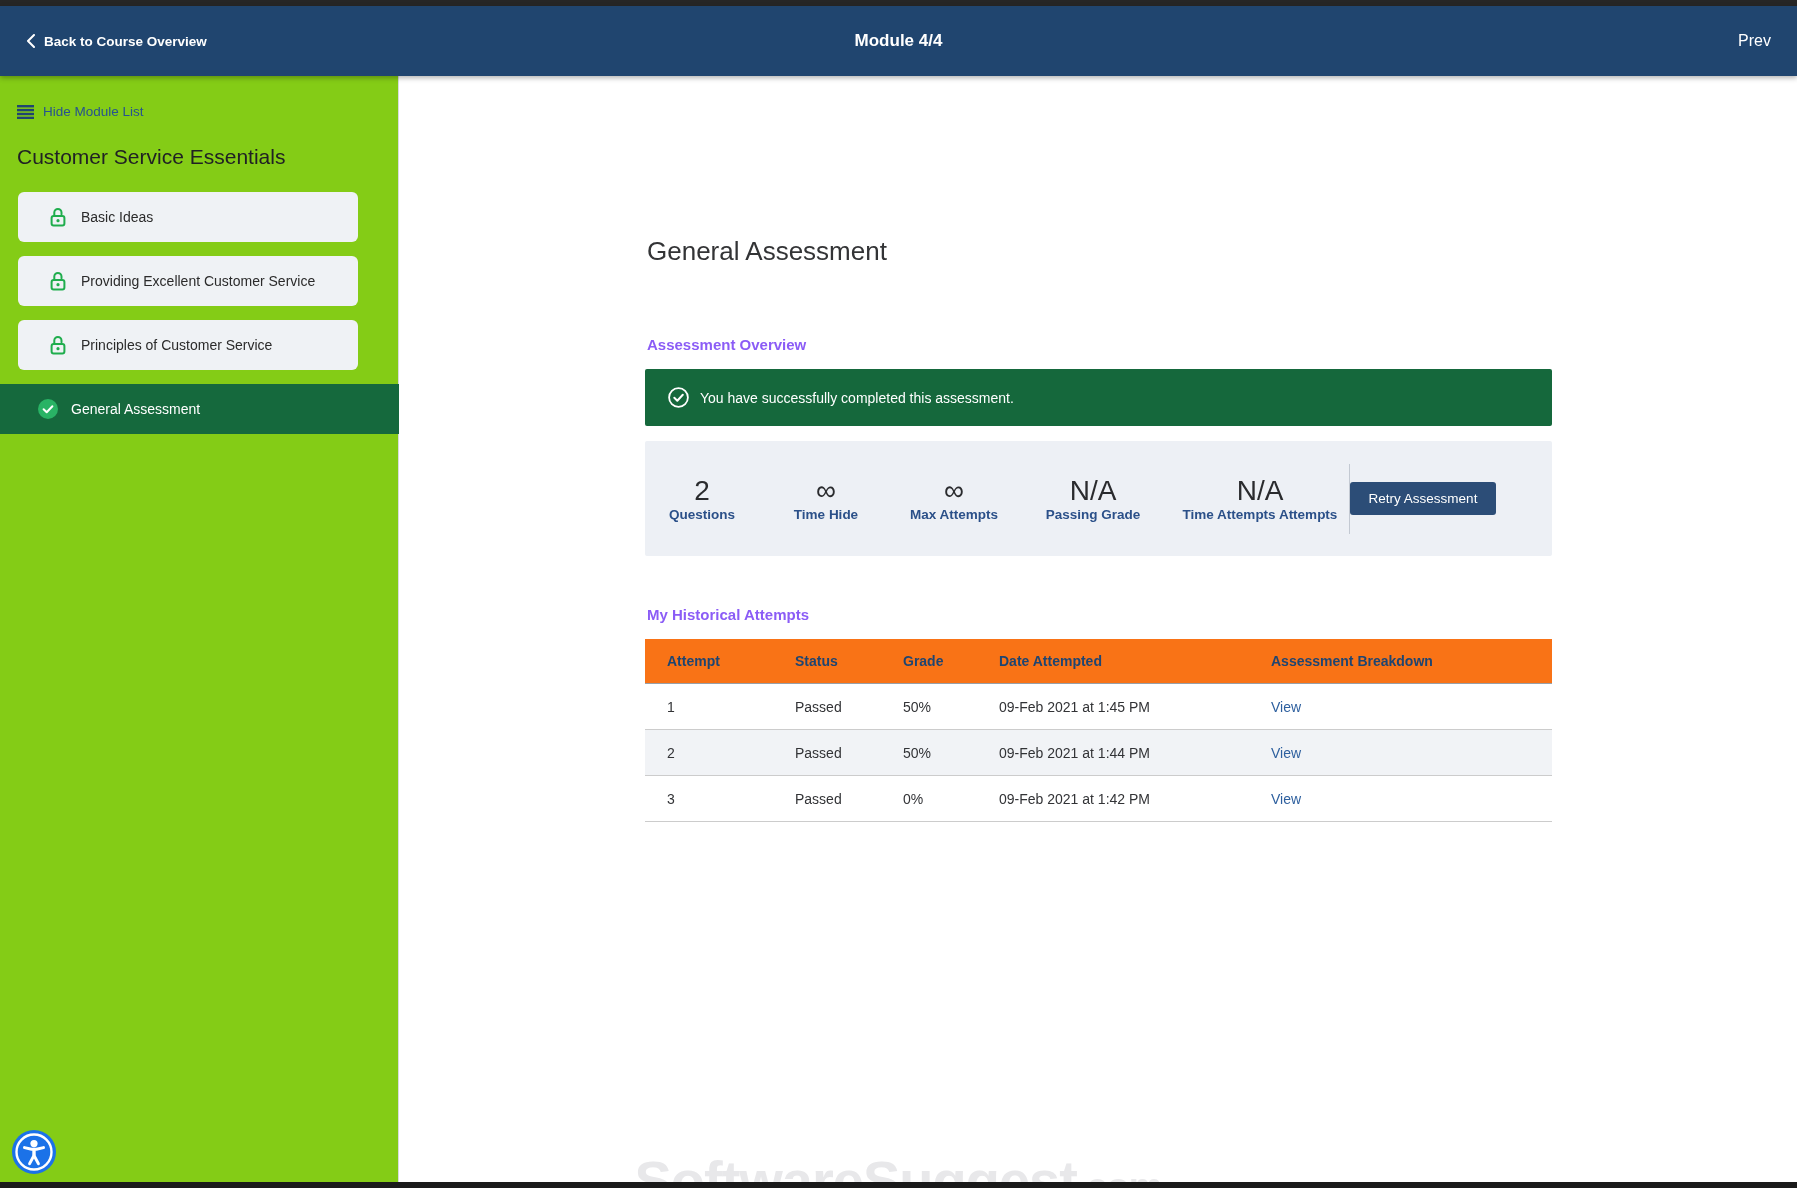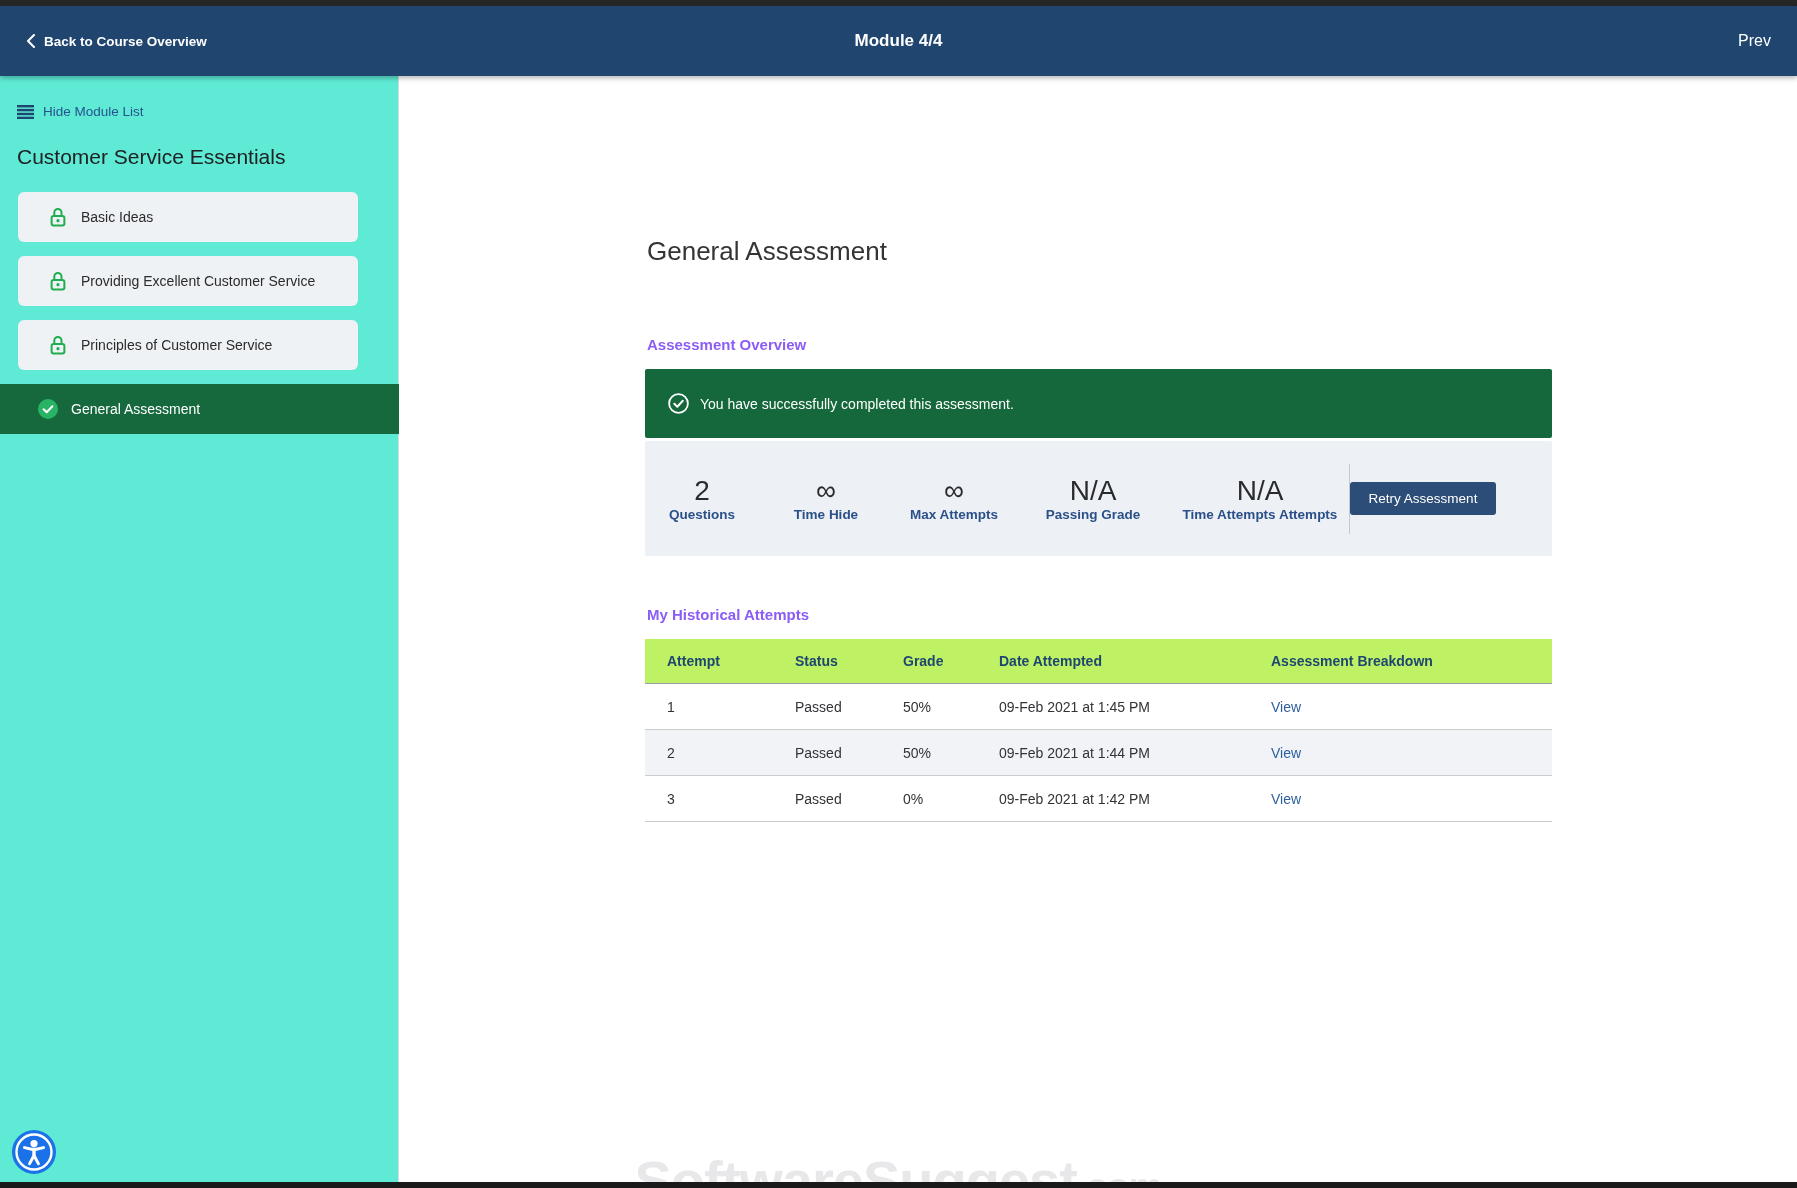--- a/index.html
+++ b/index.html
@@ -28,21 +28,21 @@
   .back-btn { display: flex; align-items: center; gap: 9px; font-size: 13.5px; font-weight: 700; cursor: pointer; }
   .header-title {
     position: absolute; left: 50%; transform: translateX(-50%);
     font-size: 17px; font-weight: 700;
   }
   .prev-btn { font-size: 16px; font-weight: 400; cursor: pointer; }
 
   
   .sidebar {
     position: absolute; left: 0; top: 76px; width: 399px; height: 1106px;
-    background: #5eead4; border-right: 1px solid #d8dbde;
+    background: #84cc16; border-right: 1px solid #d8dbde;
   }
   .module-toggle {
     display: flex; align-items: center; gap: 9px;
     margin: 28px 0 0 17px;
     color: #27538f; font-size: 13.5px; cursor: pointer;
   }
   .course-title {
     margin: 26px 0 0 17px;
     font-size: 21px; font-weight: 500; color: #202124;
   }
@@ -64,21 +64,21 @@
   .main {
     position: absolute; left: 399px; top: 76px; width: 1398px; height: 1106px;
     background: #ffffff;
   }
   .page-title { position: absolute; left: 248px; top: 160px; font-size: 26px; font-weight: 400; color: #333436; }
   .section-title { position: absolute; font-size: 15px; font-weight: 700; color: #8b5cf6; }
   .section-title.overview { left: 248px; top: 260px; }
   .section-title.history  { left: 248px; top: 530px; }
 
   .success-banner {
-    position: absolute; left: 246px; top: 293px; width: 907px; height: 69px;
+    position: absolute; left: 246px; top: 293px; width: 907px; height: 57px;
     background: #15683c; border-radius: 2px;
     display: flex; align-items: center; padding-left: 23px; gap: 11px;
     color: #ffffff; font-size: 14px; font-weight: 500;
   }
 
   .stats-panel {
     position: absolute; left: 246px; top: 365px; width: 907px; height: 115px;
     background: #edf0f5; border-radius: 2px;
     display: flex; align-items: center;
   }
@@ -99,21 +99,21 @@
   }
 
   
   .attempts-table { position: absolute; left: 246px; top: 563px; width: 907px; }
   .t-row {
     display: grid; grid-template-columns: 150px 108px 96px 272px 1fr;
     align-items: center;
   }
   .t-row > div:first-child { padding-left: 22px; }
   .t-head {
-    height: 45px; background: #bef264;
+    height: 45px; background: #f97316;
     color: #1f4571; font-size: 14px; font-weight: 700;
     border-bottom: 1px solid #98a0a8;
   }
   .t-body { height: 46px; font-size: 14px; color: #323336; border-bottom: 1px solid #cccccc; }
   .t-body.striped { background: #f1f3f6; }
   .view-link { color: #2d5f9e; cursor: pointer; text-decoration: none; }
 
   
   .watermark {
     position: absolute; left: 499px; top: 1072px; width: 0;

